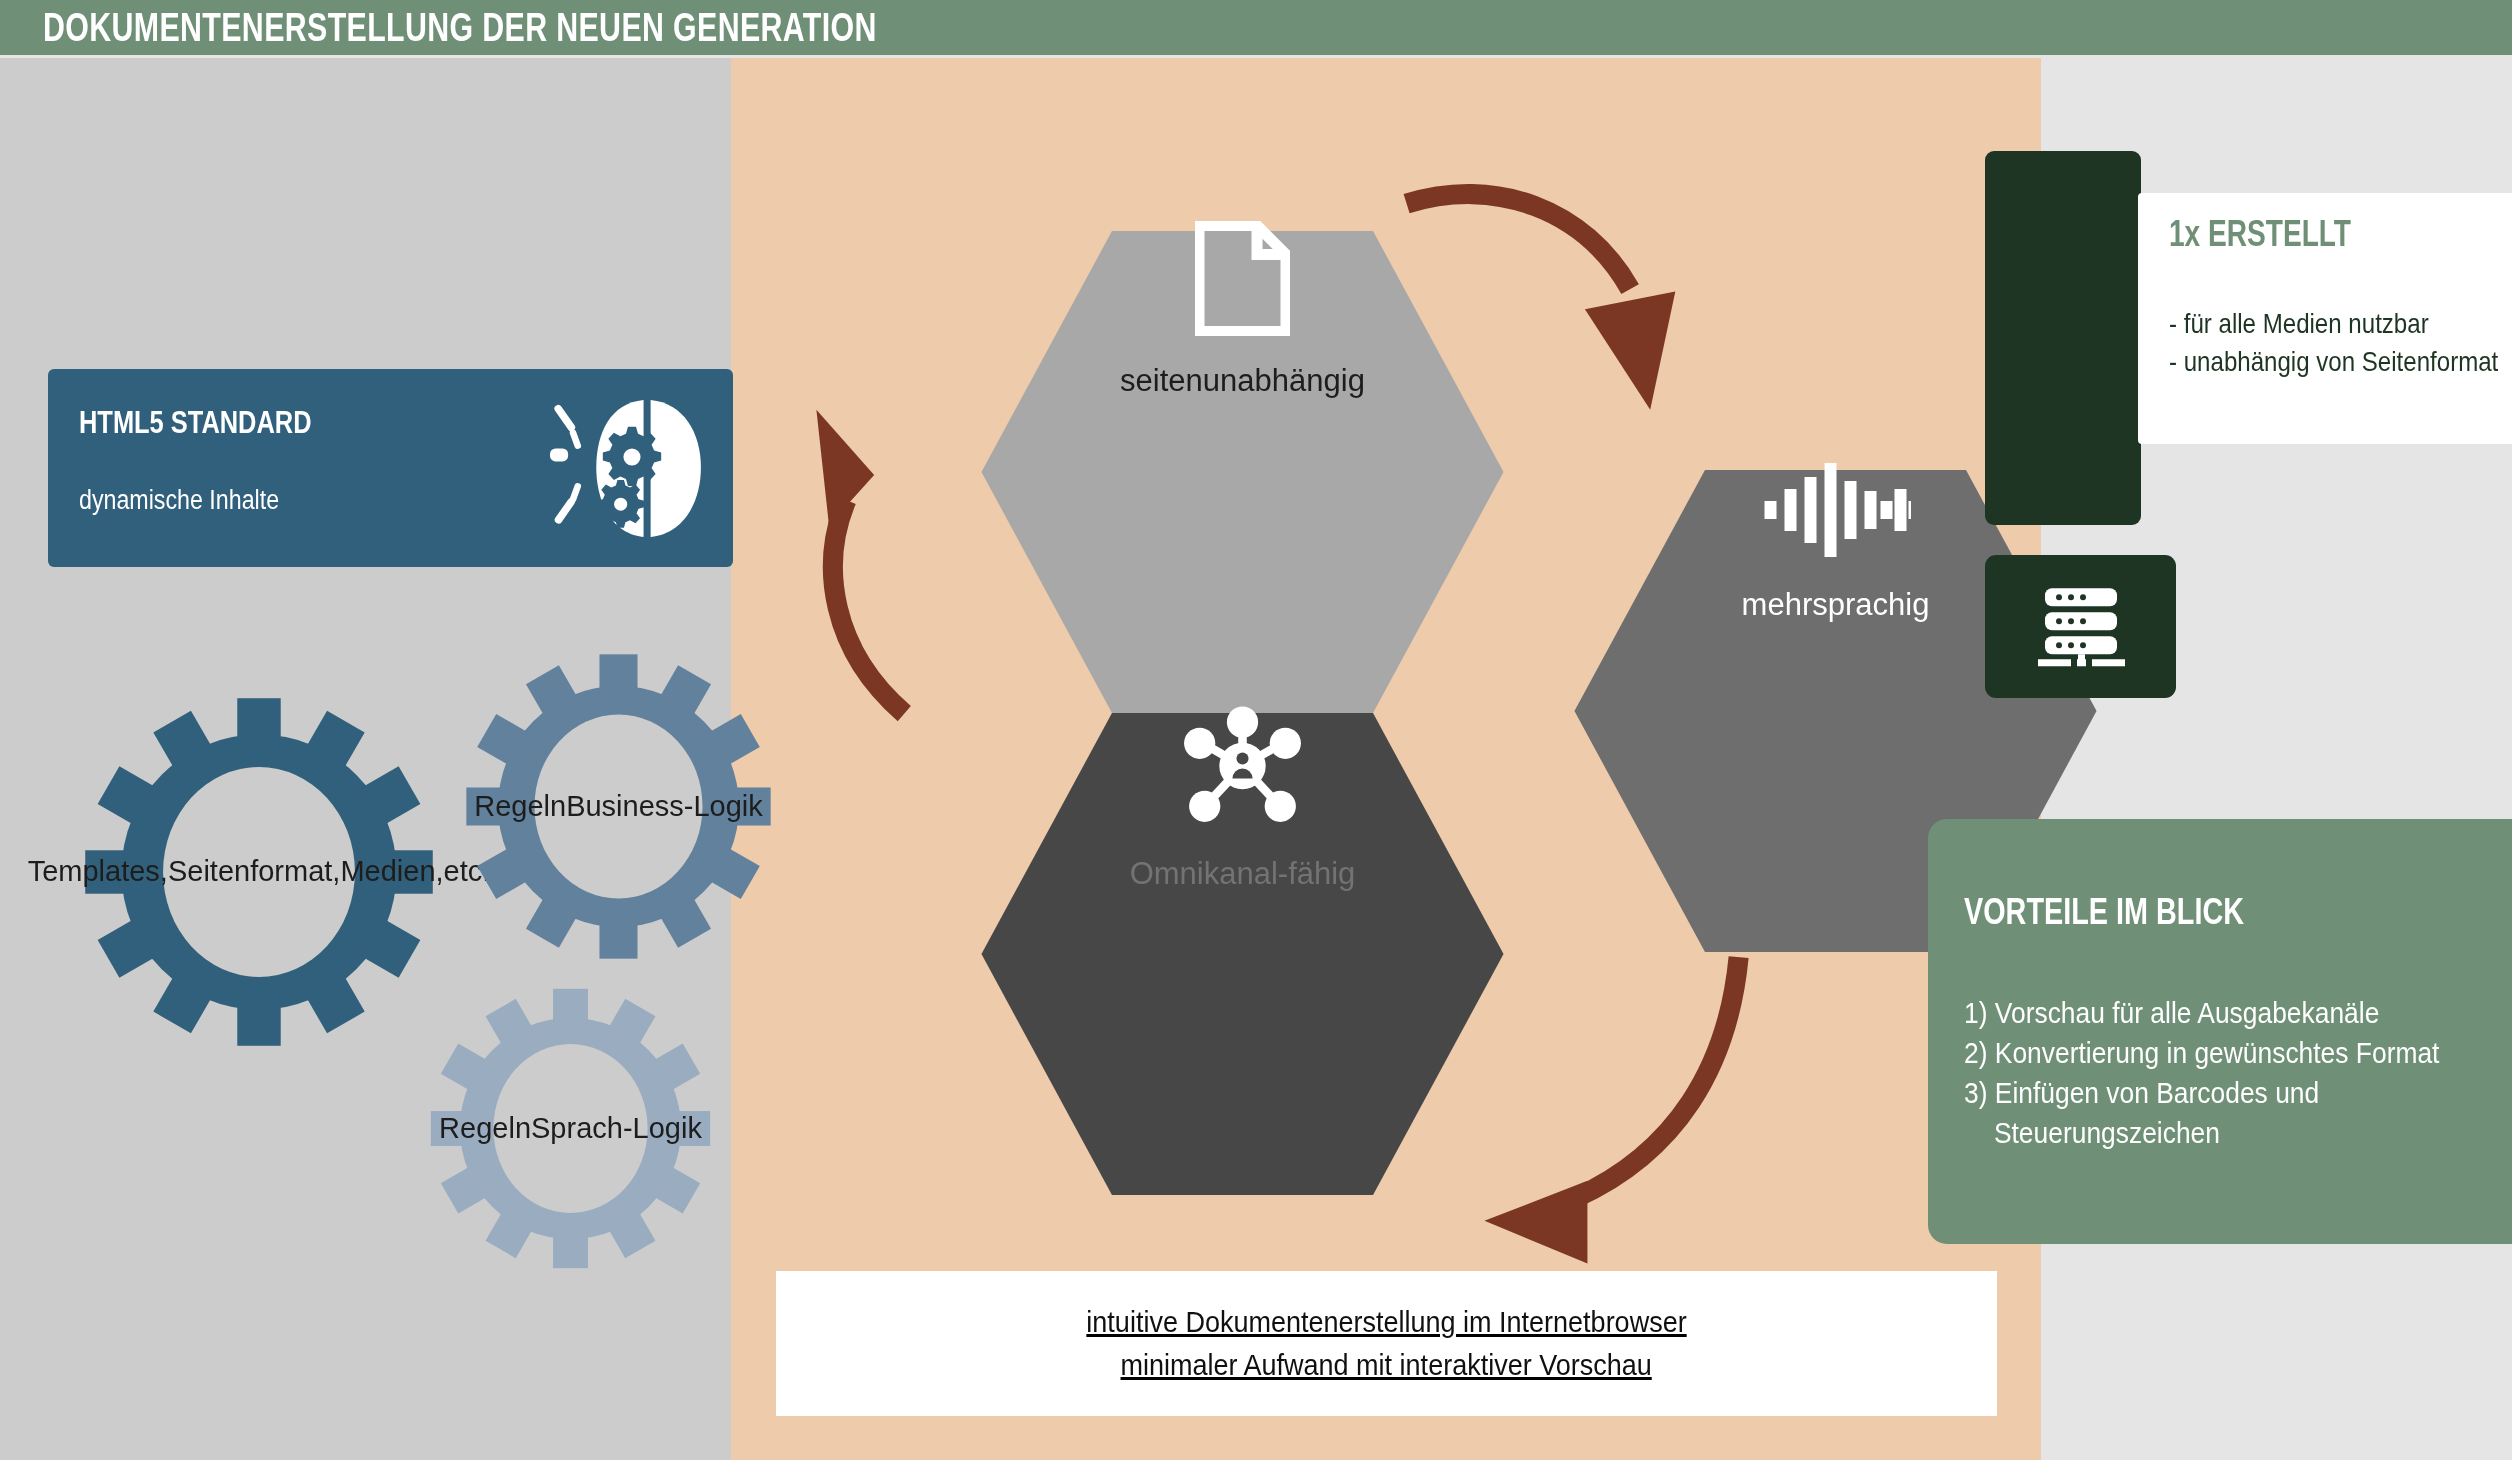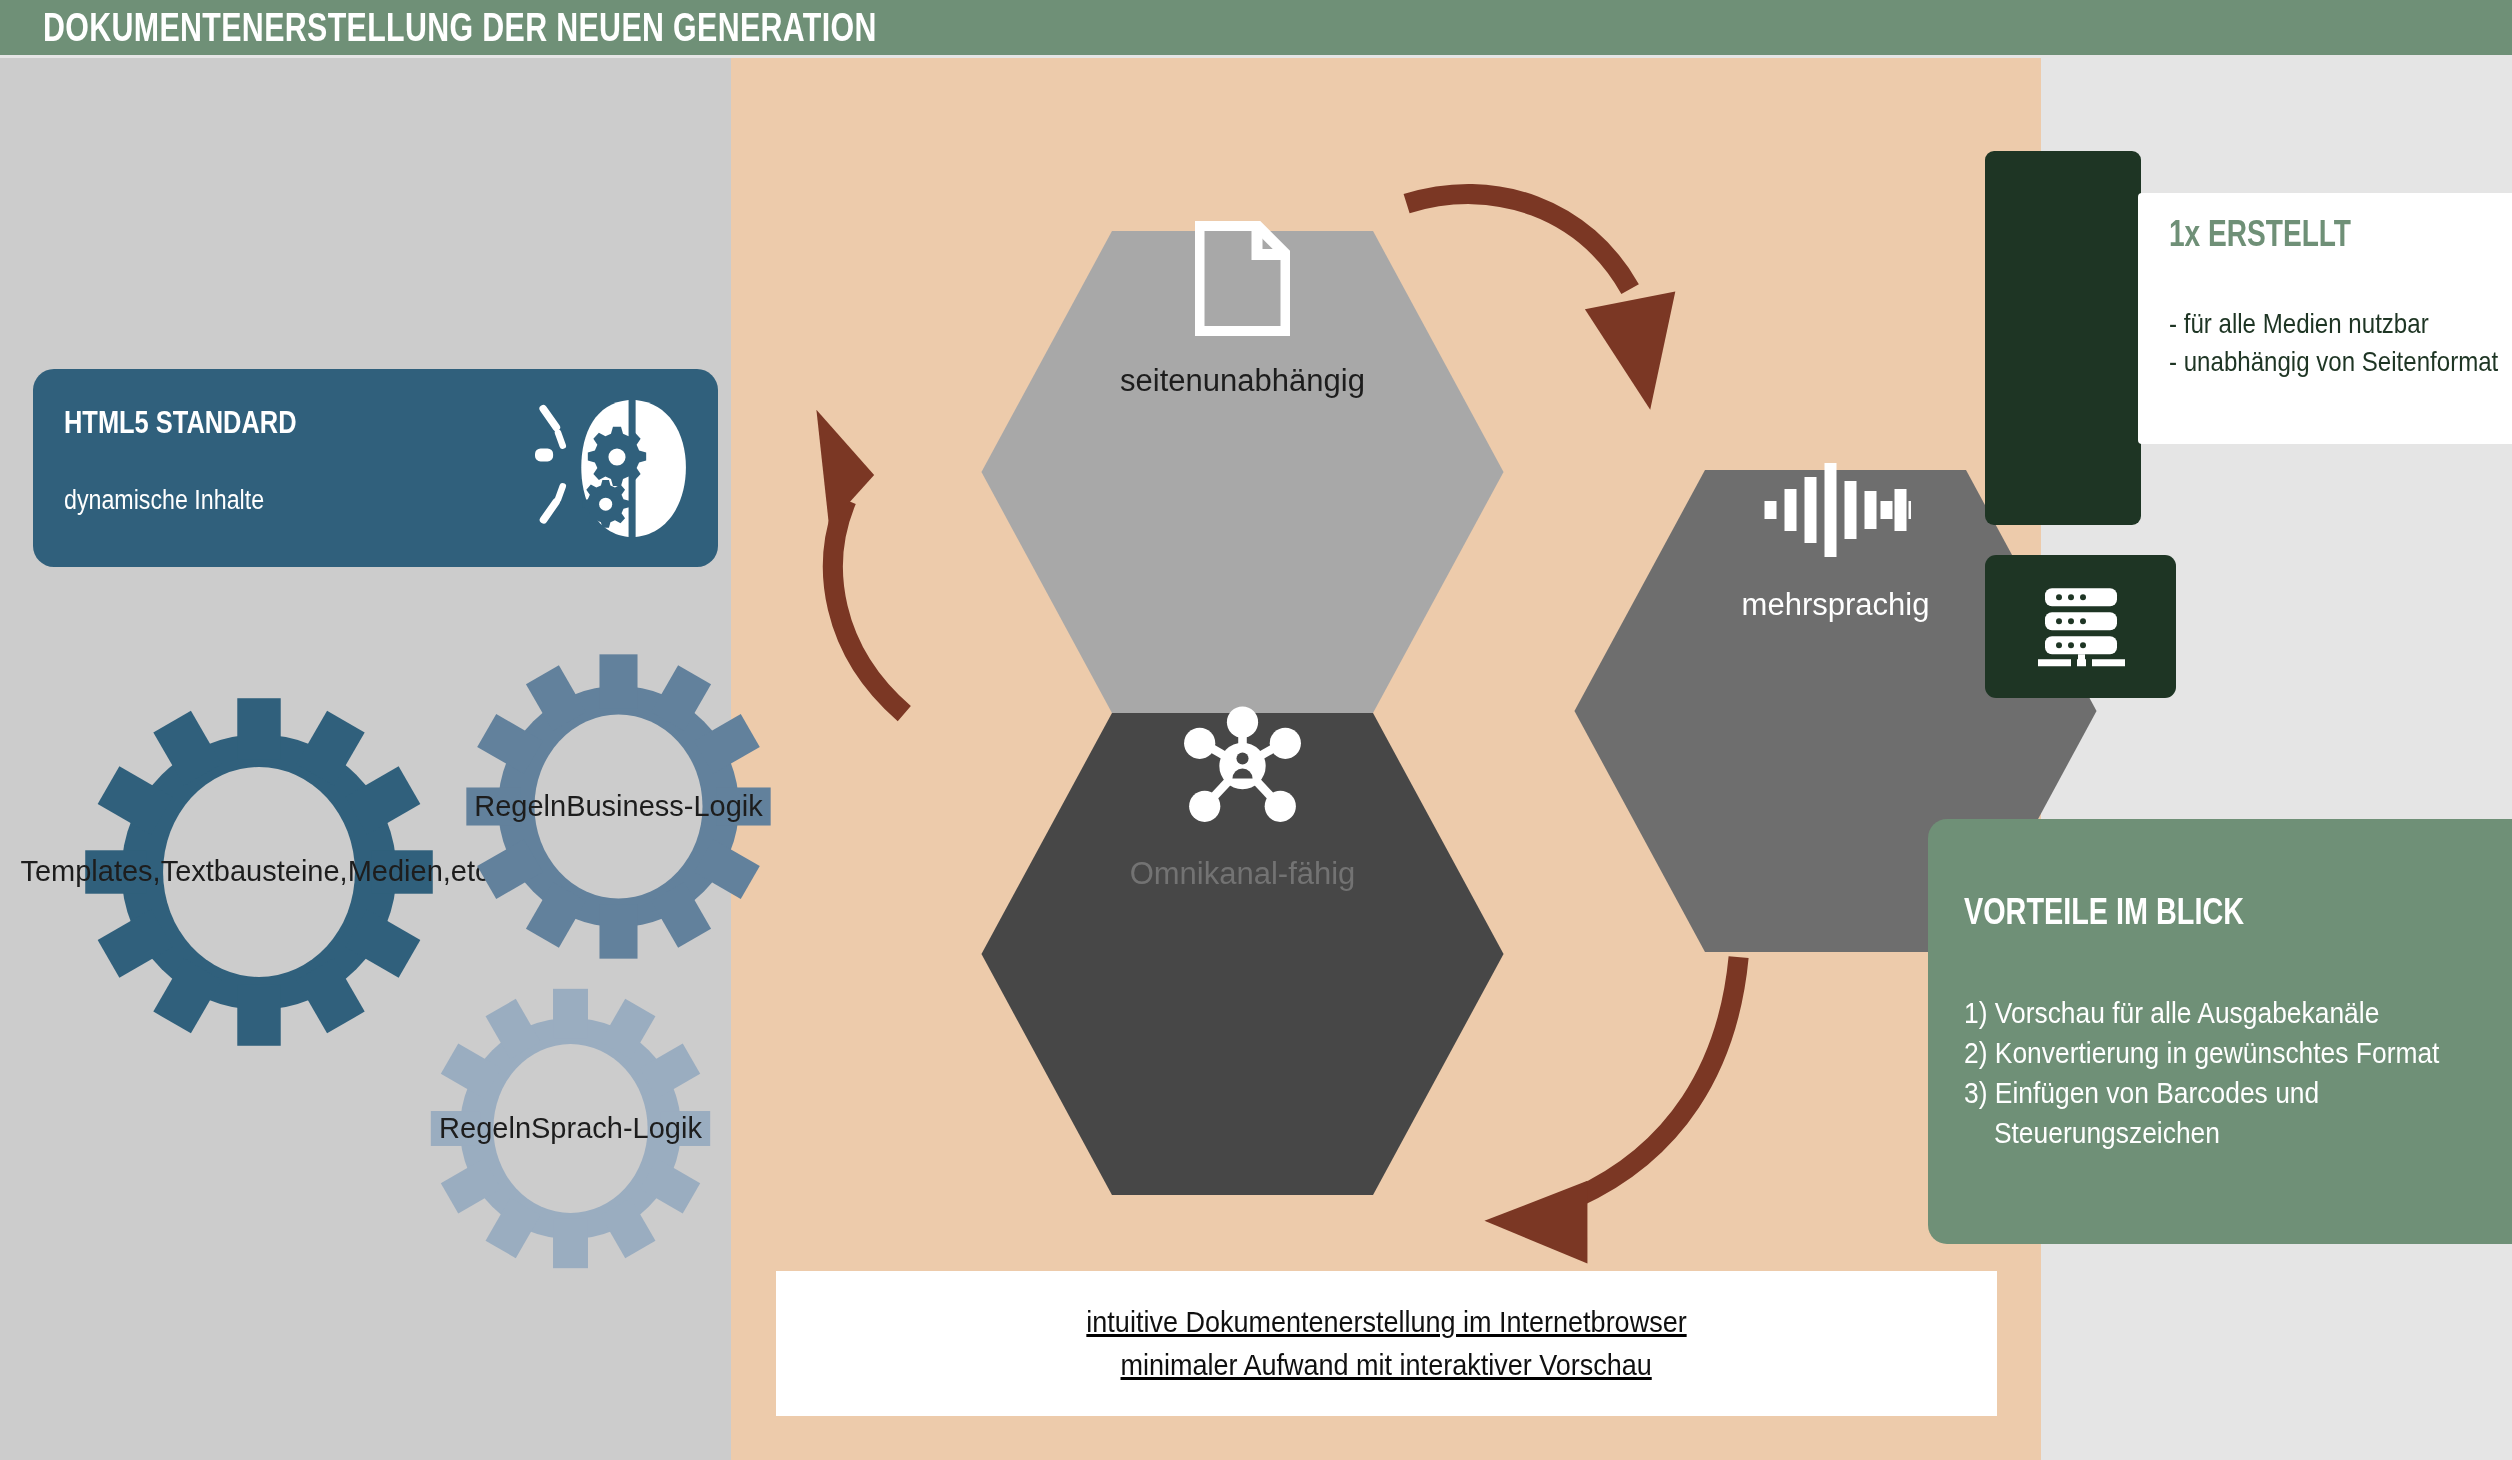--- a/index.html
+++ b/index.html
@@ -29,22 +29,22 @@
     font-weight:bold;
     letter-spacing:0.5px;
     margin-left:43px;
     transform:scaleX(0.74);
     transform-origin:left center;
     white-space:nowrap;
   }
 
   
   .html5-box{
-    position:absolute;left:33px;top:369px;width:685px;height:198px;
-    background:#30607c;border-radius:21px;
+    position:absolute;left:48px;top:369px;width:685px;height:198px;
+    background:#30607c;border-radius:6px;
   }
   .html5-title{
     position:absolute;left:31px;top:36px;
     color:#ffffff;font-size:31px;font-weight:bold;
     transform:scaleX(0.82);transform-origin:left top;
     white-space:nowrap;
   }
   .html5-sub{
     position:absolute;left:31px;top:116px;
     color:#ffffff;font-size:27px;font-weight:300;
@@ -208,21 +208,21 @@
           <rect x="88" y="162" width="24" height="34" transform="rotate(30 100 100)"></rect>
           <rect x="88" y="162" width="24" height="34" transform="rotate(60 100 100)"></rect>
           <rect x="88" y="162" width="24" height="34" transform="rotate(120 100 100)"></rect>
           <rect x="88" y="162" width="24" height="34" transform="rotate(150 100 100)"></rect>
         </g>
       </g>
       <ellipse cx="100" cy="100" rx="53" ry="58" fill="#cccccc"></ellipse>
     </svg>
     <div class="gear-label">
       <span>Templates,</span>
-      <span>Textbausteine,</span>
+      <span>Seitenformat,</span>
       <span>Medien,</span>
       <span>etc.</span>
     </div>
   </div>
 
   <div class="gear" id="gear-biz">
     <svg width="317" height="347" viewBox="0 0 200 200">
       <g fill="#62819c">
         <circle cx="100" cy="100" r="76"></circle>
         <g>

